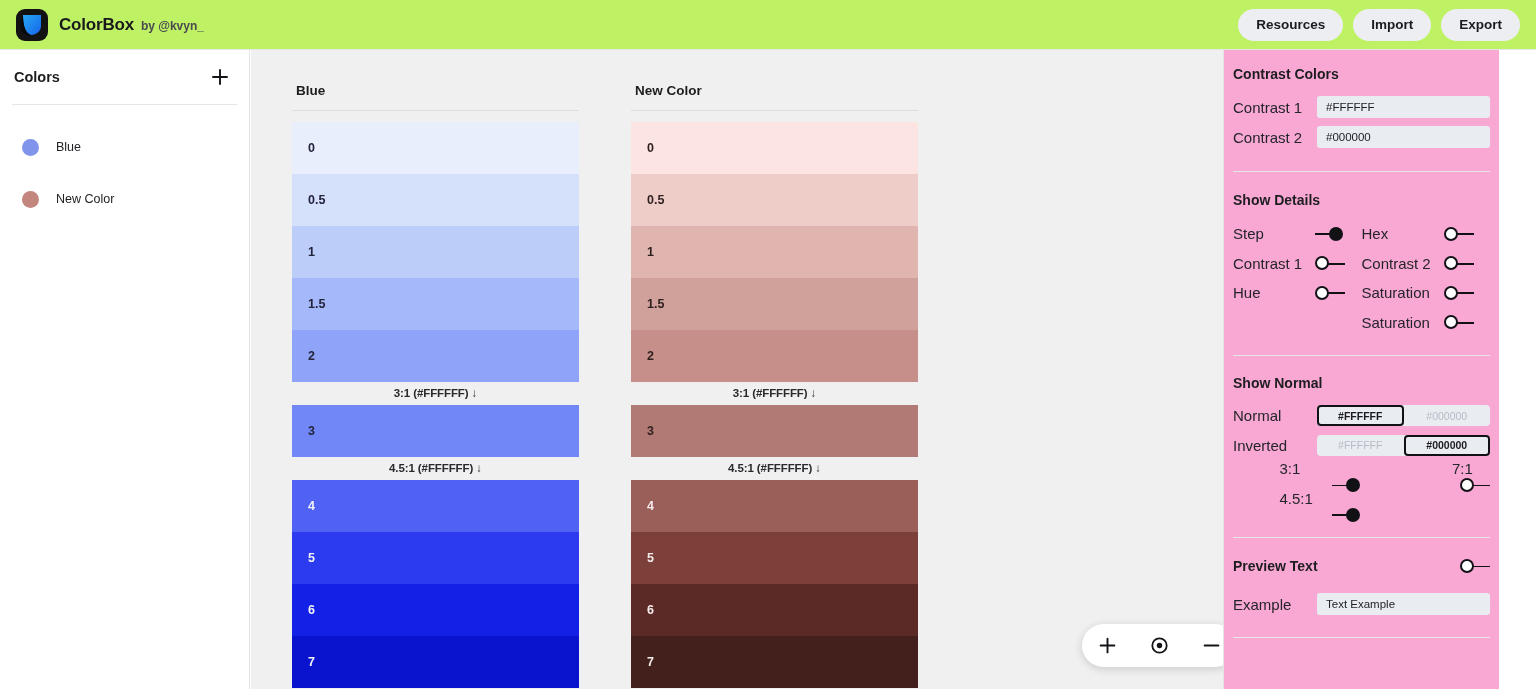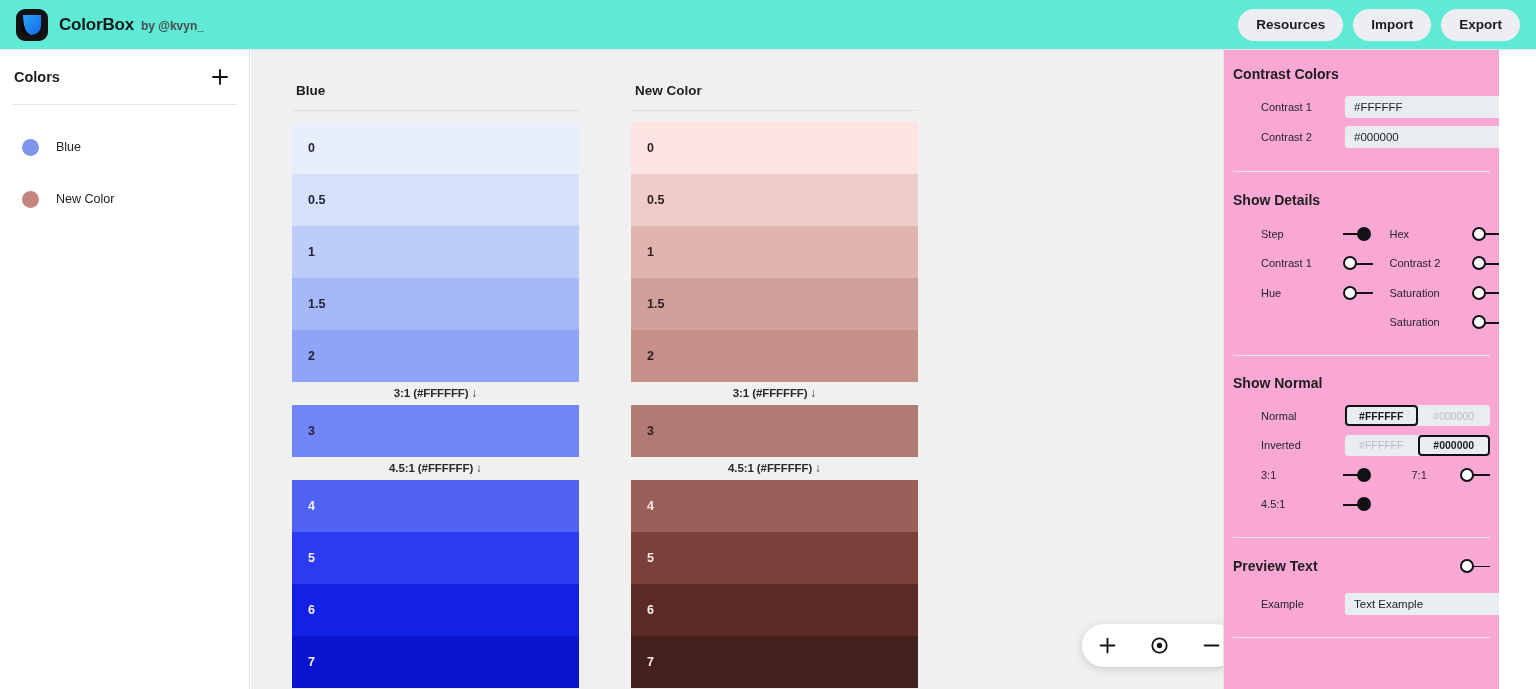--- a/index.html
+++ b/index.html
@@ -7,21 +7,21 @@
     width: 1536px; height: 689px;
     font-family: "Liberation Sans", sans-serif;
     background: #ffffff;
     overflow: hidden;
   }
   body { position: relative; }
 
   
   #topbar {
     position: absolute; left: 0; top: 0; width: 1536px; height: 50px;
-    background: #5eead4;
+    background: #bef264;
     border-bottom: 1px solid #e6e6e6;
     display: flex; align-items: center;
   }
   #brand { display: flex; align-items: center; padding-left: 16px; }
   #logo {
     width: 32px; height: 32px; border-radius: 9px;
     background: #121212; position: relative; overflow: hidden;
     flex: none;
   }
   #logo svg { position: absolute; left: 0; top: 0; }
@@ -133,21 +133,21 @@
     overflow: hidden;
   }
   .panel-section-title {
     font-size: 14px; font-weight: bold; color: #1d1d20;
   }
   .panel-divider { height: 1px; background: #e6e6e8; }
   .field-row {
     display: flex; align-items: center; height: 30px; margin-top: 0px;
   }
   .field-label {
-    font-size: 11px; color: #24242a; width: 84px; flex: none; margin-left: 28px;
+    font-size: 15px; color: #24242a; width: 84px; flex: none;
   }
   .text-input {
     flex: 1; height: 22px; background: #e9ecf1; border: none;
     border-radius: 3px; padding: 0 9px;
     font-family: "Liberation Sans", sans-serif;
     font-size: 11.5px; color: #22222a;
   }
   .toggle-grid { display: flex; flex-wrap: wrap; justify-content: flex-end; }
   .toggle-row {
     width: 50%; display: flex; align-items: center; height: 29.5px;
@@ -179,21 +179,21 @@
     font-family: "Liberation Sans", sans-serif;
     font-size: 10.5px; border-radius: 4px; cursor: pointer;
     border: 2px solid transparent; background: transparent;
     color: #b6bcc7; height: 21px;
   }
   .seg-btn.active {
     border-color: #111116; background: #e9ecf1; color: #1b1b22;
     font-weight: bold;
   }
   .ratio-grid { display: flex; flex-wrap: wrap; }
-  .ratio-row { width: 50%; display: flex; align-items: center; height: 29.5px; }
+  .ratio-row { width: 50%; display: flex; align-items: flex-end; height: 29.5px; flex-direction: column; }
   .ratio-row .field-label { width: 82px; }
   .preview-head {
     display: flex; align-items: center; height: 30px;
   }
   .preview-head .panel-section-title { flex: 1; }
 </style>
 </head>
 <body>
 
 <div id="topbar">

